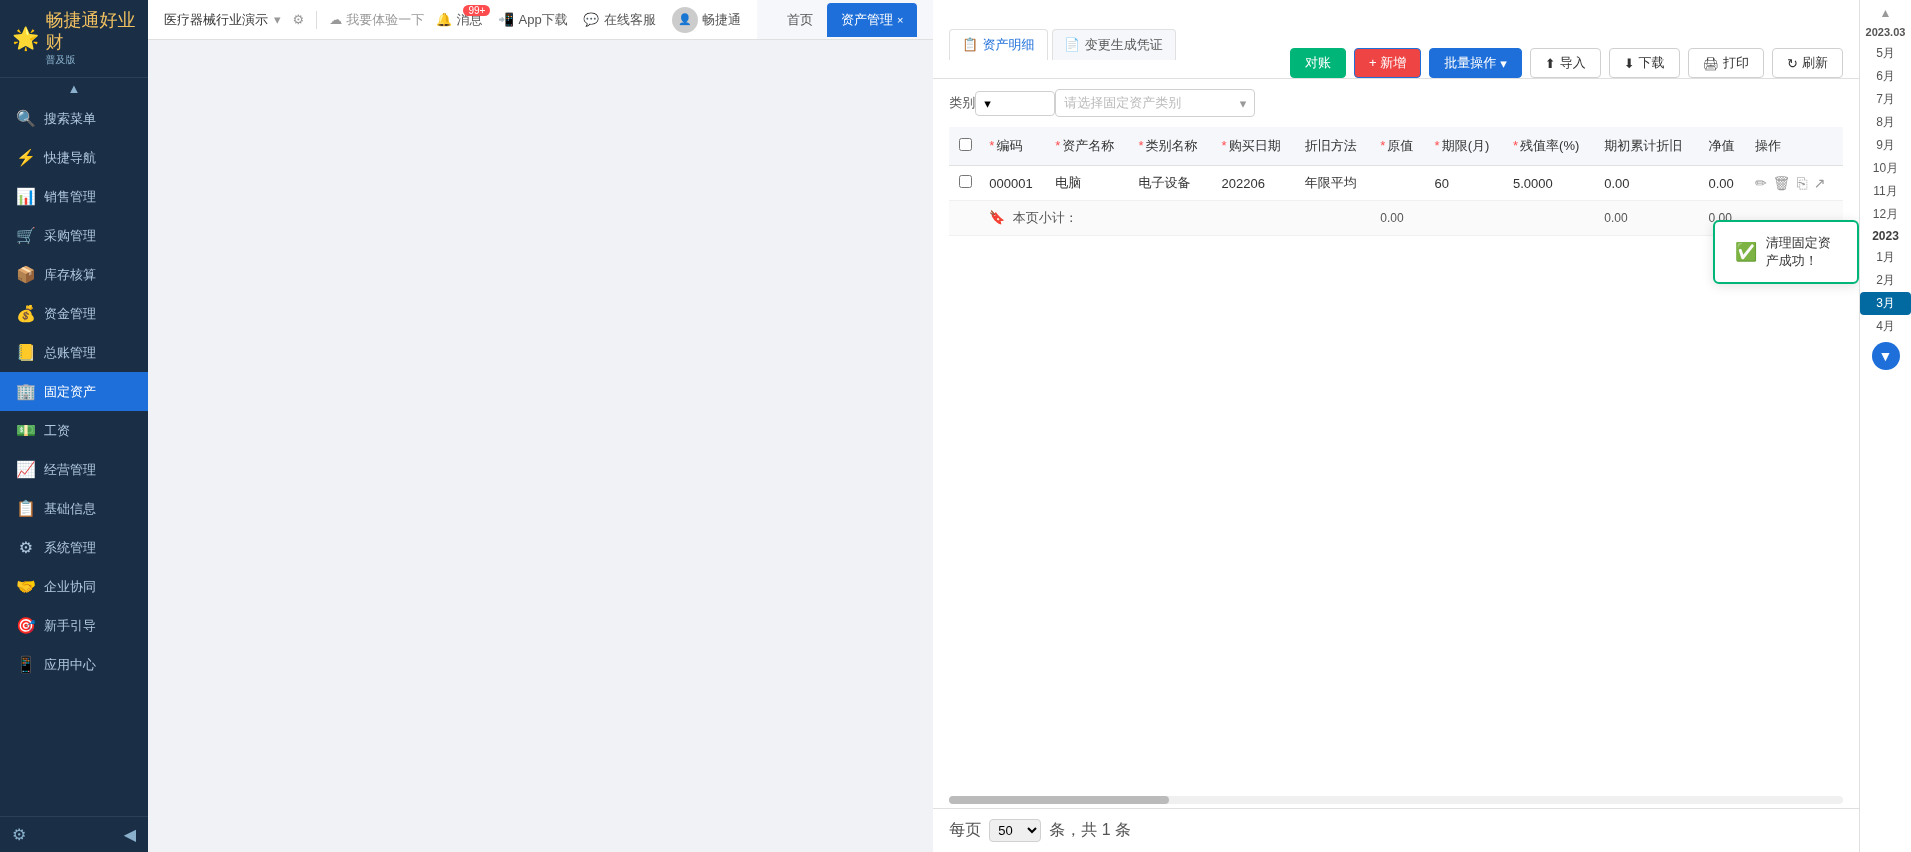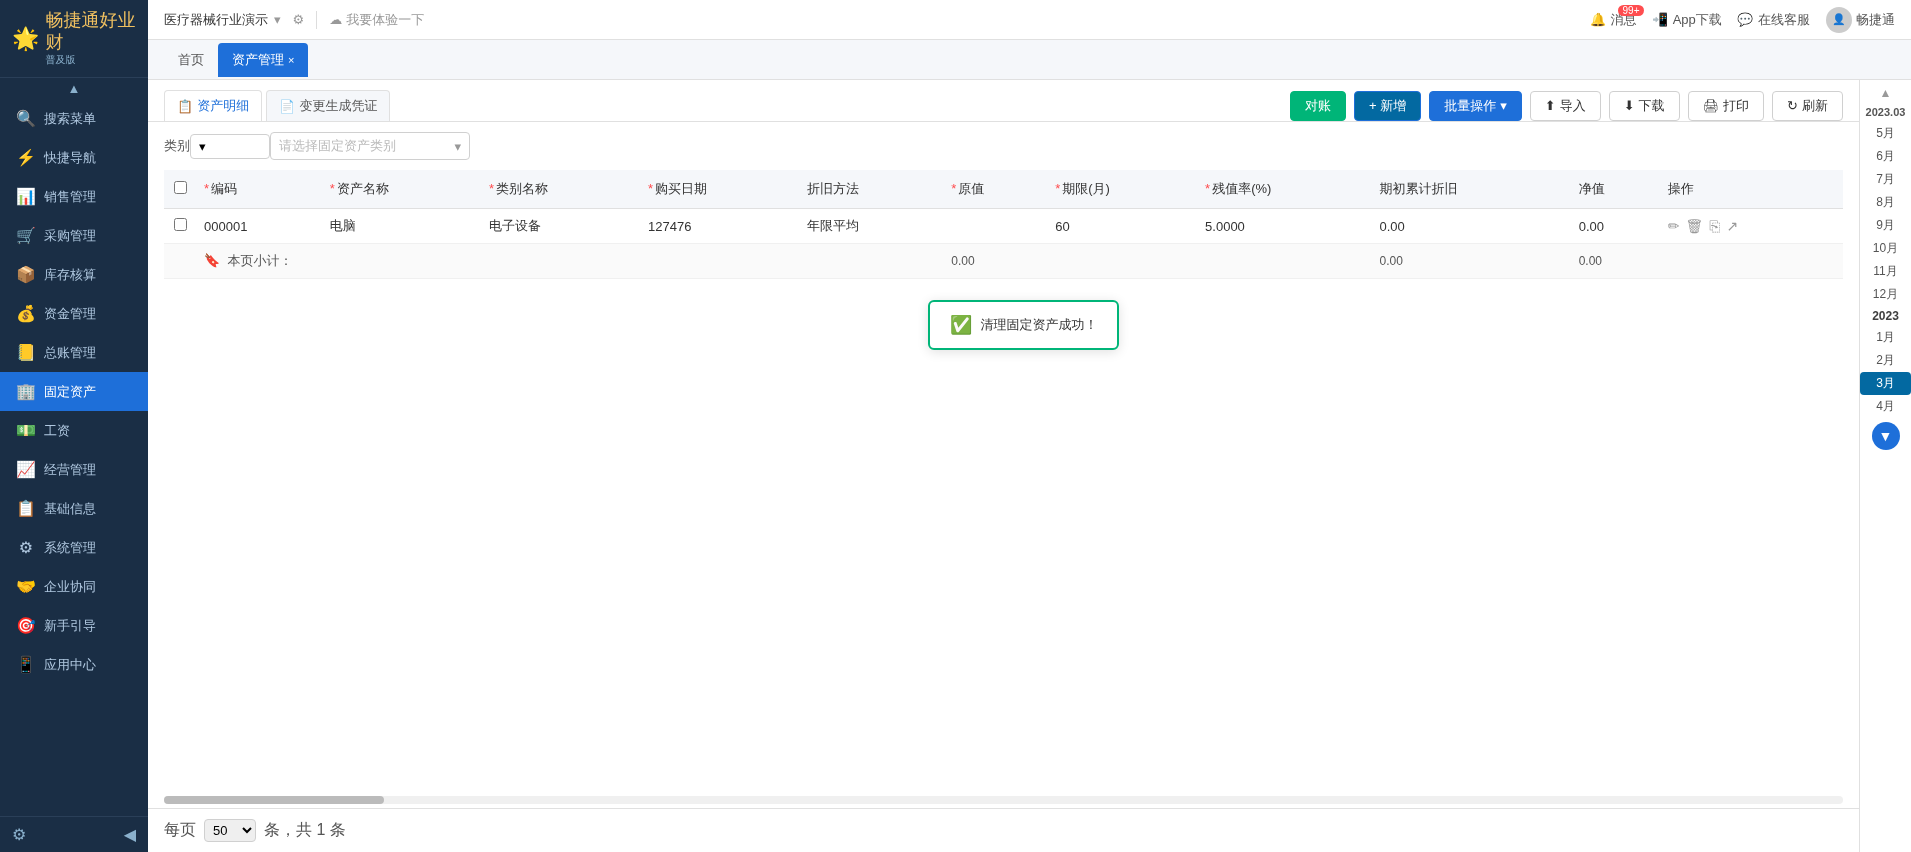--- a/index.html
+++ b/index.html
@@ -11,21 +11,21 @@
     .sidebar-logo-text { font-size: 18px; color: #f0c060; line-height: 1.2; }
     .sidebar-logo-sub { font-size: 10px; color: #8ab0cc; }
     .sidebar-scroll-up, .sidebar-scroll-down { text-align: center; padding: 3px; color: #8ab0cc; cursor: pointer; }
     .sidebar-item { display: flex; align-items: center; gap: 8px; padding: 10px 16px; cursor: pointer; color: #b0c8e0; font-size: 13px; }
     .sidebar-item.active { background: #1e6fd9; color: #fff; }
     .sidebar-icon { font-size: 16px; width: 20px; text-align: center; }
     .sidebar-bottom { margin-top: auto; border-top: 1px solid #2a3f58; display: flex; align-items: center; justify-content: space-between; padding: 8px 12px; }
     .sidebar-bottom-icon { color: #8ab0cc; cursor: pointer; font-size: 16px; }
 
     
-    .main { flex: 1; display: flex; flex-direction: column; overflow: hidden; }
+    .main { flex: 1; display: flex; flex-direction: row; overflow: hidden; }
 
     
     .topbar { background: #fff; height: 40px; display: flex; align-items: center; padding: 0 16px; gap: 12px; border-bottom: 1px solid #e0e0e0; flex-shrink: 0; }
     .topbar-company { display: flex; align-items: center; gap: 6px; font-size: 13px; color: #333; cursor: pointer; }
     .topbar-divider { width: 1px; height: 18px; background: #ddd; }
     .topbar-trial { display: flex; align-items: center; gap: 4px; color: #999; font-size: 12px; cursor: pointer; }
     .topbar-right { margin-left: auto; display: flex; align-items: center; gap: 16px; }
     .topbar-action { display: flex; align-items: center; gap: 4px; color: #555; font-size: 12px; cursor: pointer; position: relative; }
     .badge { background: #ff4d4f; color: #fff; border-radius: 10px; padding: 0 5px; font-size: 10px; position: absolute; top: -6px; right: -8px; }
     .topbar-avatar { width: 26px; height: 26px; border-radius: 50%; background: #ccc; display: flex; align-items: center; justify-content: center; font-size: 11px; color: #555; }
@@ -40,23 +40,23 @@
     .content { flex: 1; display: flex; overflow: hidden; }
     .content-main { flex: 1; display: flex; flex-direction: column; overflow: hidden; background: #fff; margin: 0; }
 
     
     .sub-tabs { display: flex; align-items: center; padding: 10px 16px 0; gap: 4px; border-bottom: 1px solid #e0e0e0; flex-shrink: 0; }
     .sub-tab { padding: 6px 12px; cursor: pointer; font-size: 13px; color: #555; border: 1px solid #e0e0e0; border-bottom: none; border-radius: 4px 4px 0 0; display: flex; align-items: center; gap: 4px; background: #f5f7fa; }
     .sub-tab.active { background: #fff; color: #1e6fd9; border-color: #e0e0e0; border-bottom-color: #fff; }
 
     
     .toolbar { display: flex; align-items: center; padding: 10px 16px; gap: 8px; flex-shrink: 0; }
-    .toolbar-right { margin-left: auto; display: flex; align-items: center; gap: 8px; }
+    .toolbar-right { margin-left: auto; display: flex; align-items: center; gap: 8px; margin-top: 38px; }
     .btn { padding: 5px 14px; border-radius: 4px; cursor: pointer; font-size: 13px; border: 1px solid #d0d0d0; background: #fff; color: #333; display: flex; align-items: center; gap: 4px; }
-    .btn-primary { background: #0369a1; color: #fff; border-color: #1e6fd9; text-align: right; }
+    .btn-primary { background: #ef4444; color: #fff; border-color: #1e6fd9; text-align: right; }
     .btn-success { background: #00b578; color: #fff; border-color: #00b578; }
     .btn-batch { background: #1e6fd9; color: #fff; border-color: #1e6fd9; }
     .filter-select { display: flex; align-items: center; gap: 0; }
     .filter-label { color: #555; font-size: 13px; }
     .filter-dropdown { border: 1px solid #d0d0d0; border-radius: 4px; padding: 4px 8px; font-size: 13px; display: flex; align-items: center; gap: 4px; cursor: pointer; background: #fff; min-width: 80px; }
     .filter-select-input { border: 1px solid #d0d0d0; border-radius: 4px; padding: 4px 28px 4px 8px; font-size: 13px; display: flex; align-items: center; gap: 4px; cursor: pointer; background: #fff; min-width: 200px; position: relative; }
 
     
     .table-wrap { flex: 1; overflow: auto; padding: 0 16px; }
     table { width: 100%; border-collapse: collapse; font-size: 13px; }
@@ -286,21 +286,21 @@
             </tr>
           </thead>
           <tbody>
             <tr class="table-row">
               <td class="checkbox-col">
                 <input type="checkbox" style="">
               </td>
               <td>000001</td>
               <td>电脑</td>
               <td>电子设备</td>
-              <td>127476</td>
+              <td>202206</td>
               <td>年限平均</td>
               <td></td>
               <td>60</td>
               <td>5.0000</td>
               <td>0.00</td>
               <td>0.00</td>
               <td>
                 <div class="action-icons">
                   <span class="action-icon">✏</span>
                   <span class="action-icon">🗑</span>

